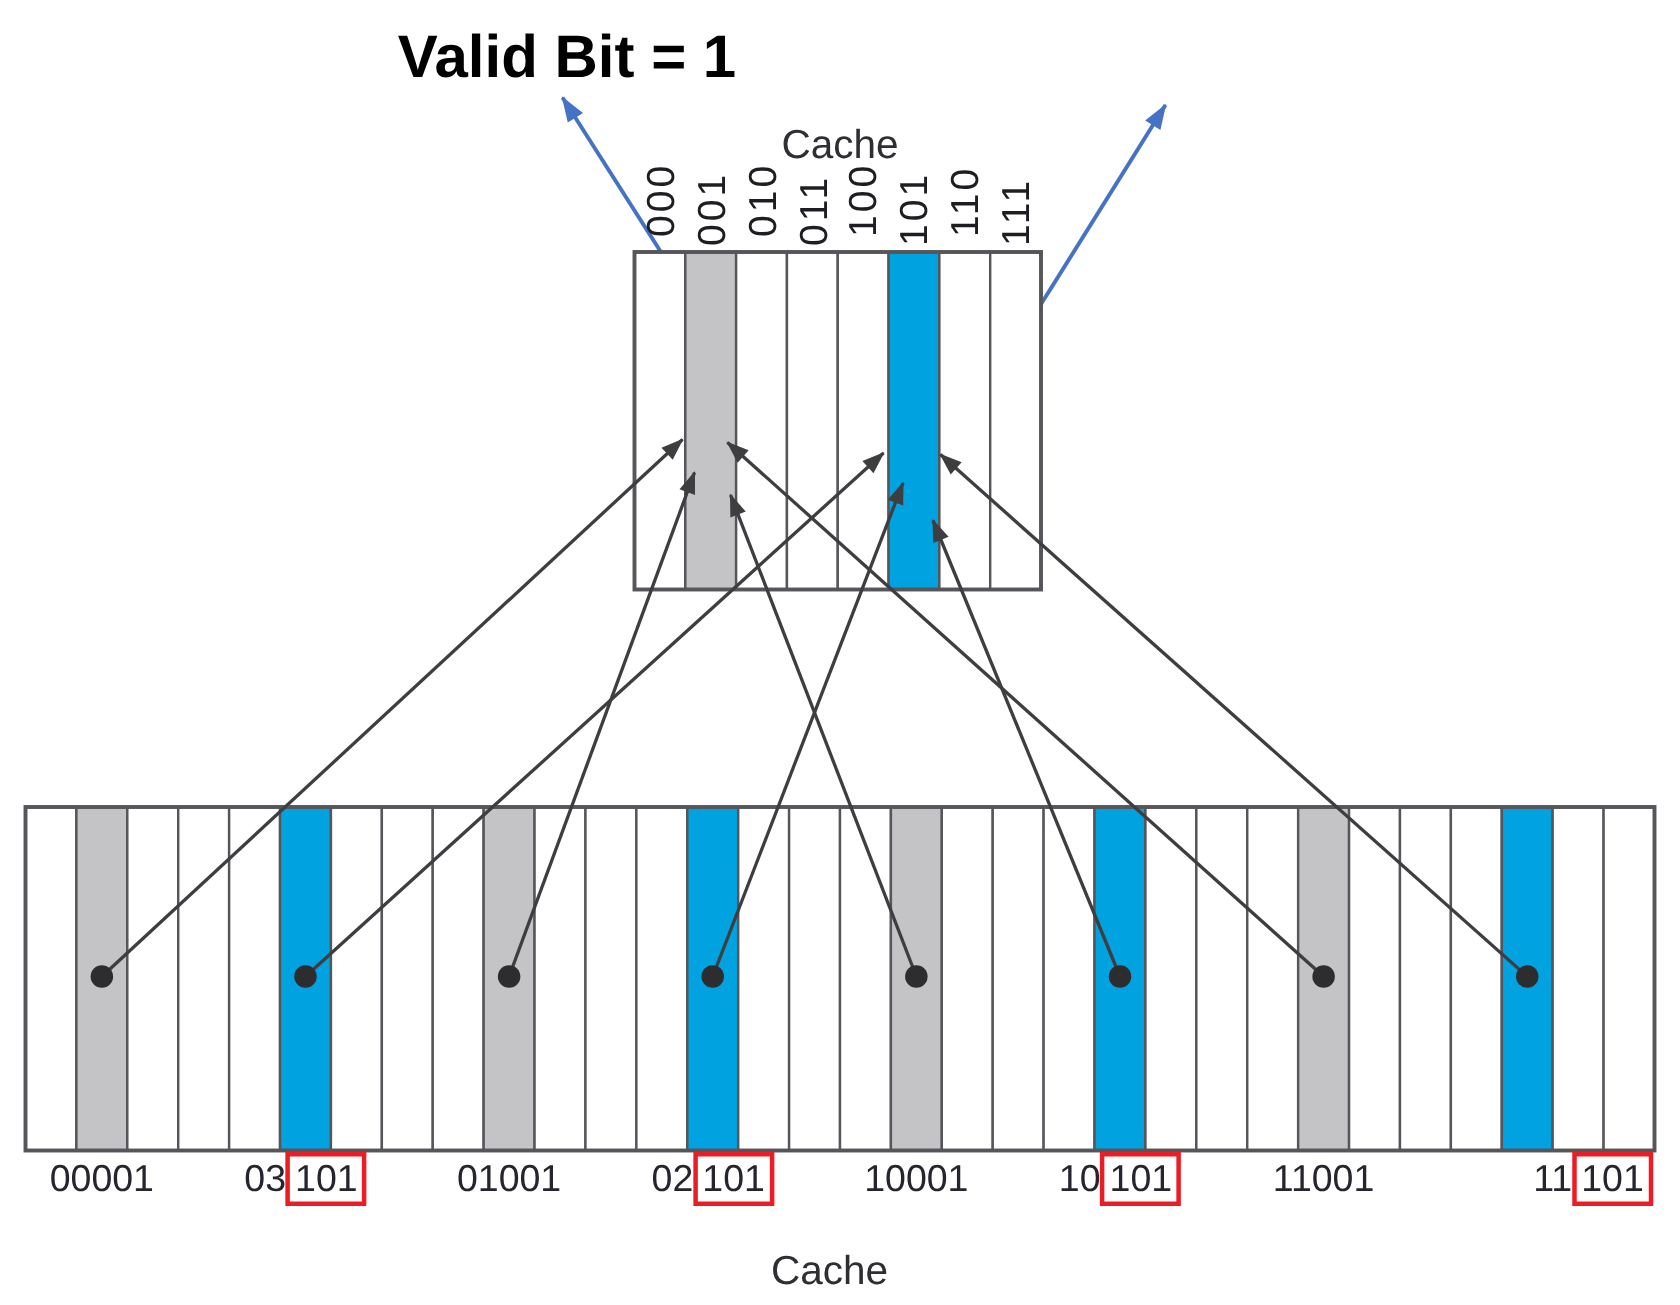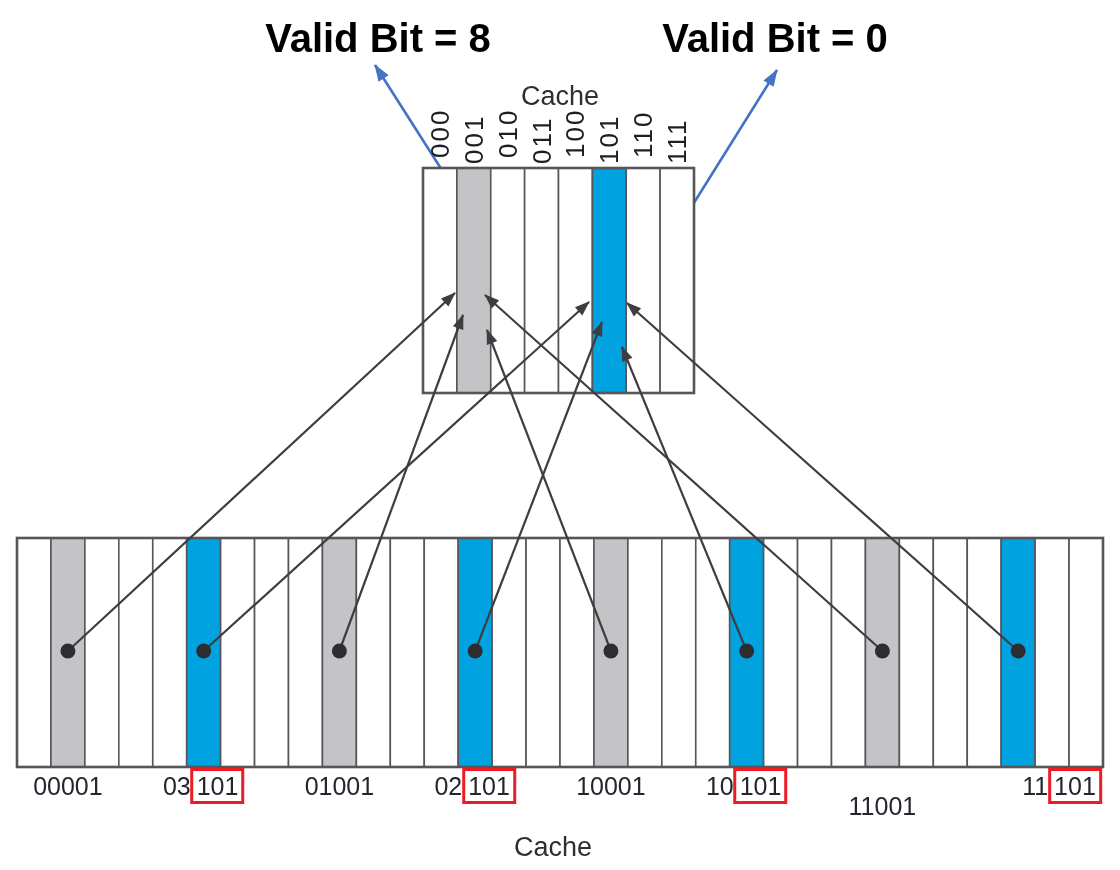--- a/index.html
+++ b/index.html
@@ -107,22 +107,21 @@
         <circle cx="610.90625" cy="651" r="7.5" fill="#2d2d30"></circle>
         <line x1="746.65625" y1="651" x2="622" y2="347" stroke="#3e3e40" stroke-width="2.2" marker-end="url(#mBlack)"></line>
         <circle cx="746.65625" cy="651" r="7.5" fill="#2d2d30"></circle>
         <line x1="882.40625" y1="651" x2="485" y2="295" stroke="#3e3e40" stroke-width="2.2" marker-end="url(#mBlack)"></line>
         <circle cx="882.40625" cy="651" r="7.5" fill="#2d2d30"></circle>
         <line x1="1018.15625" y1="651" x2="627" y2="303" stroke="#3e3e40" stroke-width="2.2" marker-end="url(#mBlack)"></line>
         <circle cx="1018.15625" cy="651" r="7.5" fill="#2d2d30"></circle>
       </g>
   </svg>
 
-  <div class="vb-label" style="left:378px;top:14px;">Valid Bit = 8</div>
-  <div class="vb-label" style="left:775px;top:14px;">Valid Bit = 0</div>
+  <div class="vb-label" style="left:378px;top:14px;">Valid Bit = 1</div>
 
   <div class="array-title" style="left:560px;top:60px;">Cache</div>
   <div class="array-title" style="left:553px;top:811px;">Cache</div>
 
   <div id="idx-layer">
       <div class="idx-label" style="left: 426.938px; top: 158px;">000</div>
       <div class="idx-label" style="left: 460.812px; top: 164px;">001</div>
       <div class="idx-label" style="left: 494.688px; top: 158px;">010</div>
       <div class="idx-label" style="left: 528.562px; top: 164px;">011</div>
       <div class="idx-label" style="left: 562.438px; top: 158px;">100</div>
@@ -130,16 +129,16 @@
       <div class="idx-label" style="left: 630.188px; top: 158px;">110</div>
       <div class="idx-label" style="left: 664.062px; top: 164px;">111</div>
     </div>
   <div id="addr-layer">
       <div class="addr-label" style="left: 67.9062px; top: 771px; text-align: center;"><span>00001</span></div>
       <div class="addr-label" style="left: 203.656px; top: 771px;"><span>03</span><span class="boxed">101</span></div>
       <div class="addr-label" style="left: 339.406px; top: 771px;"><span>01001</span></div>
       <div class="addr-label" style="left: 475.156px; top: 771px;"><span>02</span><span class="boxed">101</span></div>
       <div class="addr-label" style="left: 610.906px; top: 771px;"><span>10001</span></div>
       <div class="addr-label" style="left: 746.656px; top: 771px; text-align: right;"><span>10</span><span class="boxed">101</span></div>
-      <div class="addr-label" style="left: 882.406px; top: 771px; margin-top: 20px;"><span>11001</span></div>
+      <div class="addr-label" style="left: 882.406px; top: 771px;"><span>11001</span></div>
       <div class="addr-label" style="left: 1062px; top: 771px;"><span>11</span><span class="boxed">101</span></div>
     </div>
 </div>
 
 </body></html>

